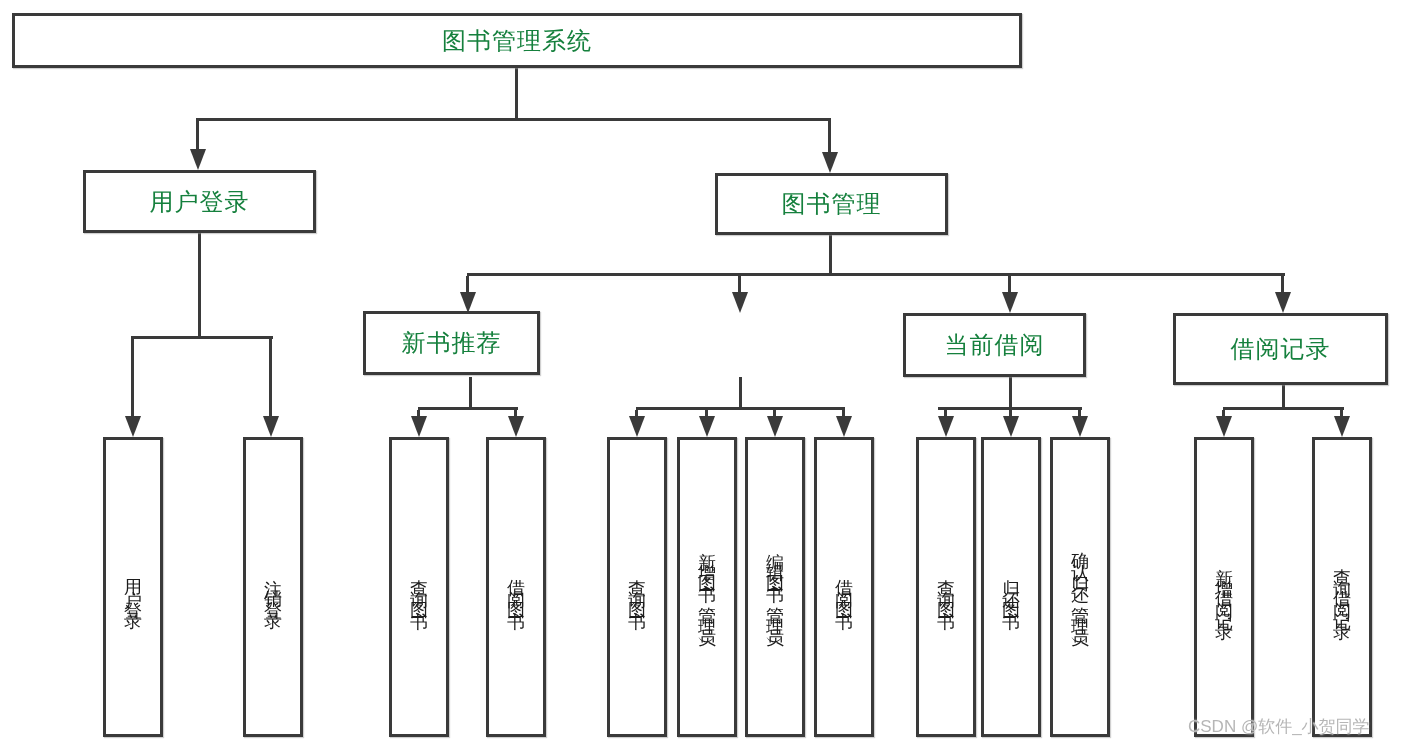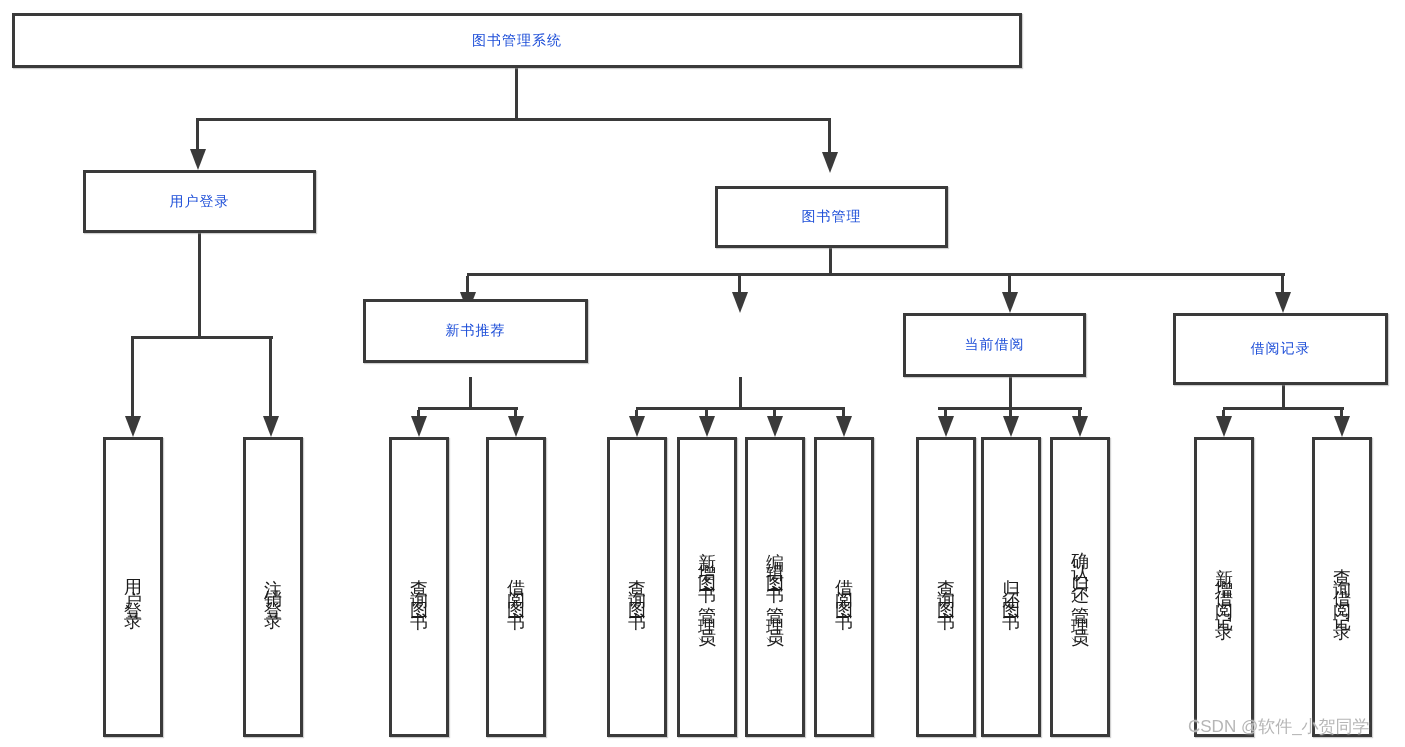--- a/index.html
+++ b/index.html
@@ -7,21 +7,21 @@
   body { font-family:"Liberation Sans","DejaVu Sans",sans-serif; }
   .canvas {
     position:relative; width:1405px; height:747px;
     background:#ffffff; overflow:hidden;
   }
   
   .node {
     position:absolute; background:#ffffff;
     border:3px solid #3a3a3a;
     display:flex; align-items:center; justify-content:center;
-    font-size:14px; color:#1d4ed8; letter-spacing:1px;
+    font-size:24px; color:#15803d; letter-spacing:1px;
     box-shadow:1px 1px 1px rgba(150,150,150,0.45);
     z-index:2;
   }
   
   .vnode {
     position:absolute; top:437px; width:60px; height:300px;
     background:#ffffff; border:3px solid #3a3a3a;
     display:flex; align-items:center; justify-content:center;
     color:#1c1c1c; z-index:2;
     box-shadow:1px 1px 1px rgba(150,150,150,0.45);
@@ -148,23 +148,23 @@
       <div class="head"></div>
     </div>
   <div class="arrow" style="left:1334px; top:410px; height:27px;">
       <div class="shaft"></div>
       <div class="head"></div>
     </div>
 
   <div class="node" style="left:12px; top:13px; width:1010px; height:55px;">图书管理系统</div>
 
   <div class="node" style="left:83px; top:170px; width:233px; height:63px;">用户登录</div>
-  <div class="node" style="left:715px; top:186px; width:233px; height:62px;">图书管理</div>
-
-  <div class="node" style="left:363px; top:299px; width:225px; height:64px;">新书推荐</div>
+  <div class="node" style="left:715px; top:173px; width:233px; height:62px;">图书管理</div>
+
+  <div class="node" style="left:363px; top:311px; width:177px; height:64px;">新书推荐</div>
   <div class="node" style="left:903px; top:313px; width:183px; height:64px;">当前借阅</div>
   <div class="node" style="left:1173px; top:313px; width:215px; height:72px;">借阅记录</div>
 
   <div class="vnode" style="left:103px;">
     <span class="vtext">用户登录</span>
   </div>
   <div class="vnode" style="left:243px;">
     <span class="vtext">注销登录</span>
   </div>
 

